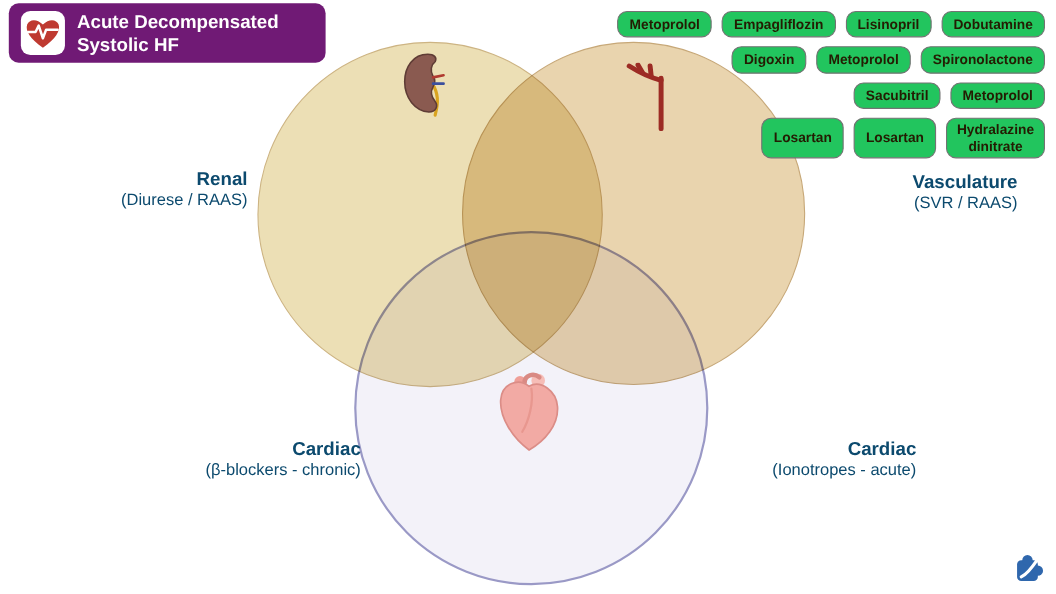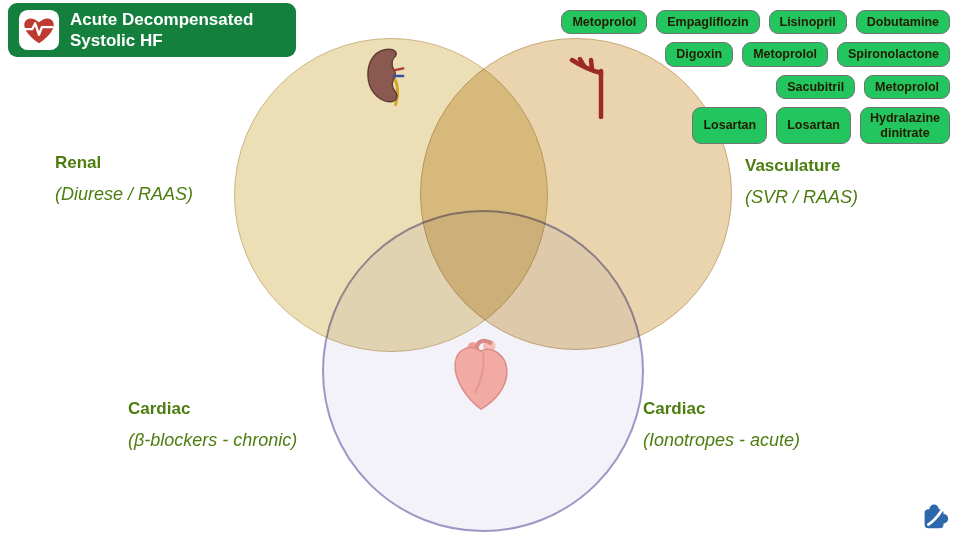--- a/index.html
+++ b/index.html
@@ -4,21 +4,21 @@
 <style>
   html,body { margin:0; padding:0; }
   body {
     width:960px; height:540px; position:relative; overflow:hidden;
     background:#ffffff; font-family:"Liberation Sans", sans-serif;
   }
 
   
   .header-badge {
     position:absolute; left:8px; top:3px; width:288px; height:54px;
-    background:#15803d; border-radius:9px;
+    background:#701a75; border-radius:9px;
     display:flex; align-items:center; gap:10px; padding:0 10px; box-sizing:border-box;
   }
   .header-icon { width:42px; height:42px; flex:0 0 auto; }
   .header-title { color:#ffffff; font-weight:bold; font-size:17px; line-height:1.25; }
 
   
   .chips {
     position:absolute; top:10px; right:10px;
     display:flex; flex-direction:column; gap:8px; align-items:flex-end;
   }
@@ -33,23 +33,23 @@
 
   
   .circle {
     position:absolute; border-radius:50%; mix-blend-mode:multiply; box-sizing:border-box;
   }
   .circle-renal   { left:234px; top:38px;  width:314px; height:314px; background:#ecdfb5; border:1px solid #cdb483; }
   .circle-vasc    { left:420px; top:38px;  width:312px; height:312px; background:#e9d4ae; border:1px solid #c7a878; }
   .circle-cardiac { left:322px; top:210px; width:322px; height:322px; background:#f3f2f9; border:2px solid #9a99c6; }
 
   
-  .venn-label { position:absolute; text-align:left; color:#4d7c0f; }
+  .venn-label { position:absolute; text-align:right; color:#0c4a6e; }
   .venn-label .t { font-size:17px; font-weight:bold; }
-  .venn-label .s { font-size:18px; font-style:italic; margin-top:11px; }
+  .venn-label .s { font-size:15px; margin-top:0; }
   .label-renal          { left:55px;  top:153px; width:170px; }
   .label-vasculature    { left:745px; top:156px; width:180px; }
   .label-cardiac-chronic{ left:128px; top:399px; width:200px; }
   .label-cardiac-acute  { left:643px; top:399px; width:190px; }
 
   
   .organ { position:absolute; }
   .kidney-icon { left:366px; top:47px;  width:42px; height:60px; }
   .artery-icon { left:556px; top:57px;  width:56px; height:62px; }
   .heart-icon  { left:450px; top:336px; width:62px; height:80px; }

